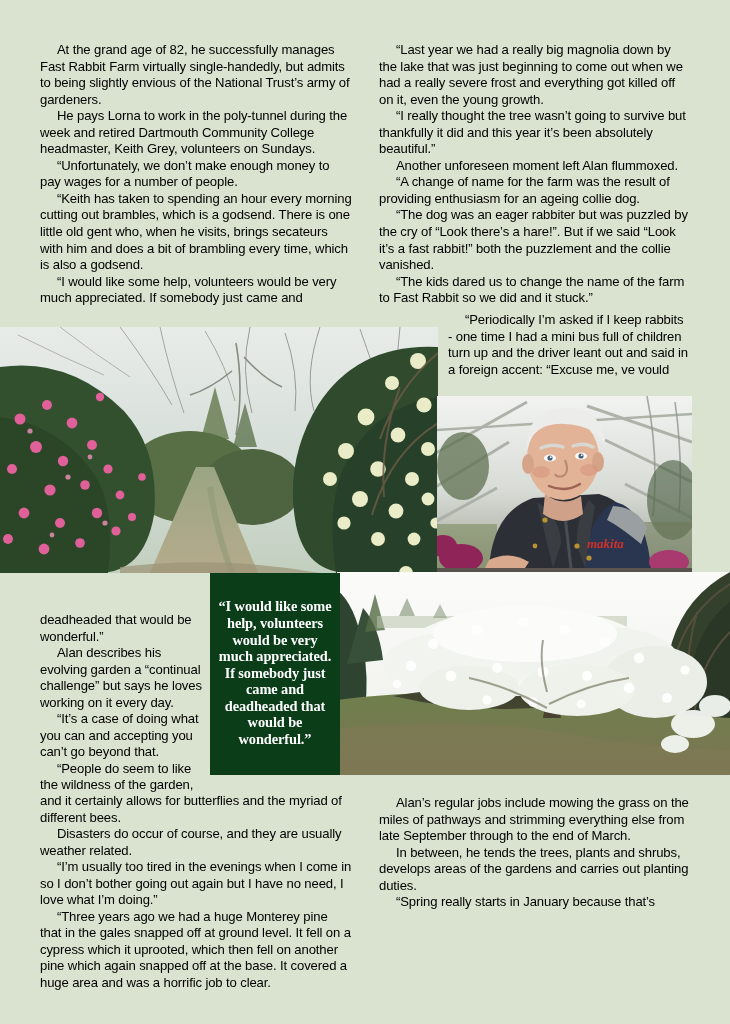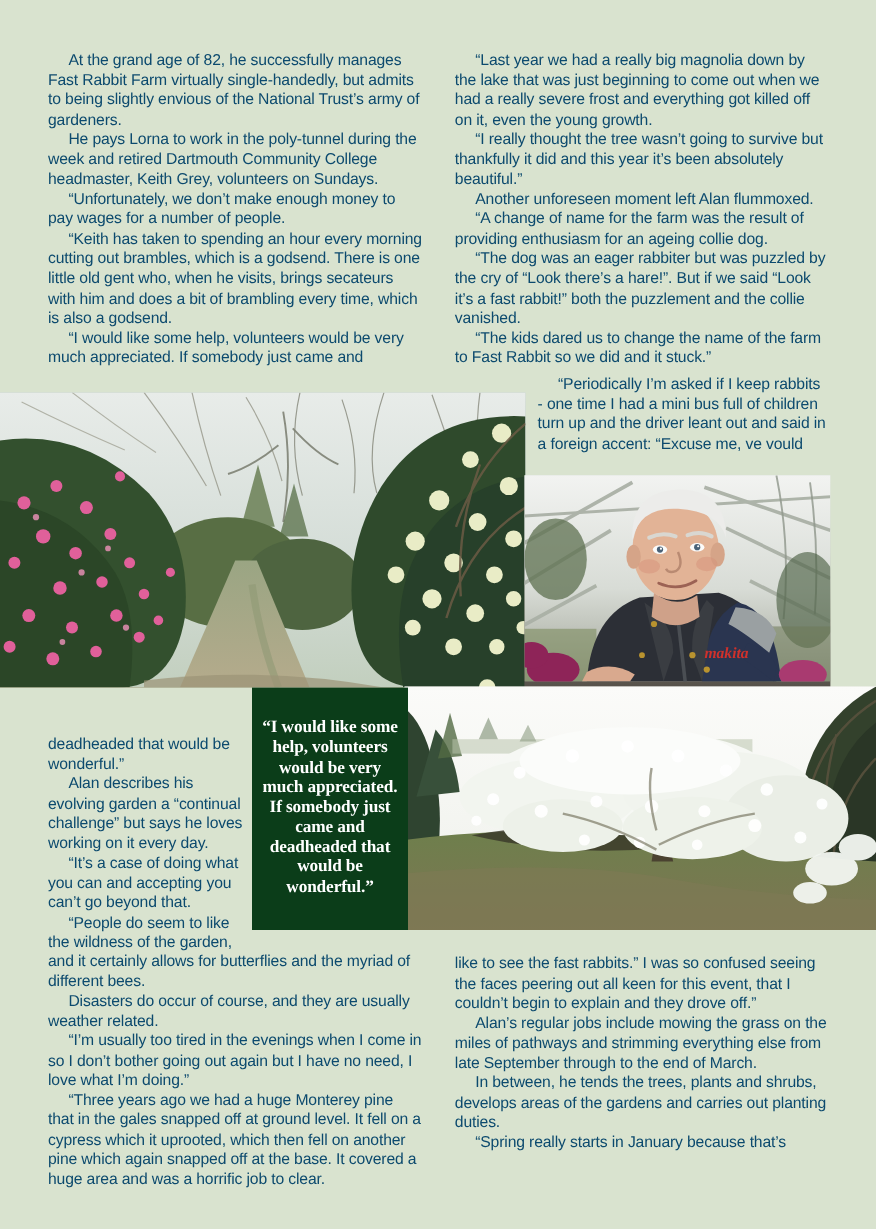--- a/index.html
+++ b/index.html
@@ -17,21 +17,21 @@
     background: #d9e3cf;
     overflow: hidden;
   }
 
   
   .col { position: absolute; }
   .col p {
     margin: 0;
     font-size: 13.1px;
     line-height: 16.55px;
-    color: #0c4a6e;
+    color: #000000;
     text-indent: 17px;
     font-family: "Liberation Sans", sans-serif;
     letter-spacing: -0.12px;
   }
   .col p.noind { text-indent: 0; }
 
   
   #col-left-top   { left: 40px;  top: 42px;  width: 312px; }
   #col-right-top  { left: 379px; top: 42px;  width: 312px; }
   #col-right-wrap { left: 448px; top: 312px; width: 243px; }
@@ -367,19 +367,18 @@
   </div>
 
   <div class="col" id="col-left-low">
     <p class="noind">and it certainly allows for butterflies and the myriad of different bees.</p>
     <p>Disasters do occur of course, and they are usually weather related.</p>
     <p>“I’m usually too tired in the evenings when I come in so I don’t bother going out again but I have no need, I love what I’m doing.”</p>
     <p>“Three years ago we had a huge Monterey pine that in the gales snapped off at ground level. It fell on a cypress which it uprooted, which then fell on another pine which again snapped off at the base. It covered a huge area and was a horrific job to clear.</p>
   </div>
 
   <div class="col" id="col-right-low">
-    <p class="noind">like to see the fast rabbits.” I was so confused seeing the faces peering out all keen for this event, that I couldn’t begin to explain and they drove off.”</p>
     <p>Alan’s regular jobs include mowing the grass on the miles of pathways and strimming everything else from late September through to the end of March.</p>
     <p>In between, he tends the trees, plants and shrubs, develops areas of the gardens and carries out planting duties.</p>
     <p>“Spring really starts in January because that’s</p>
   </div>
 
 </div>
 
 </body></html>

